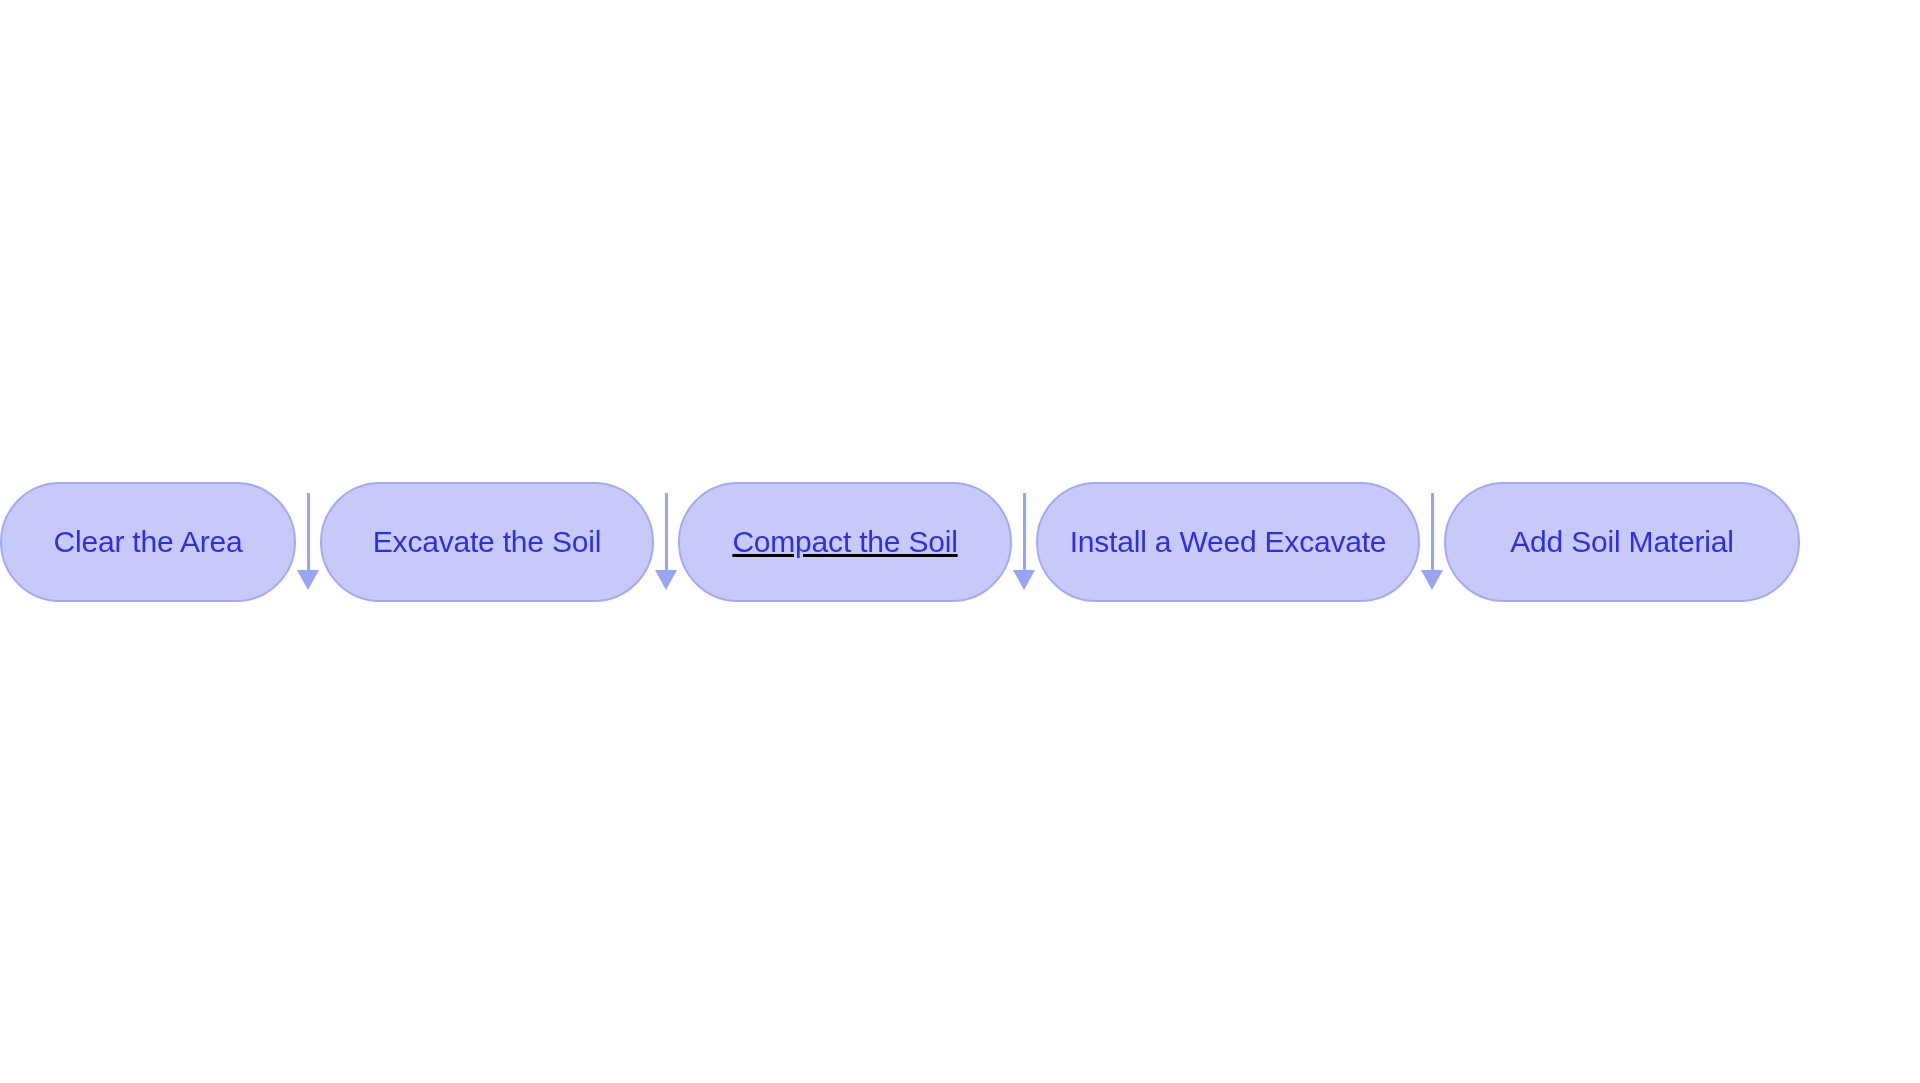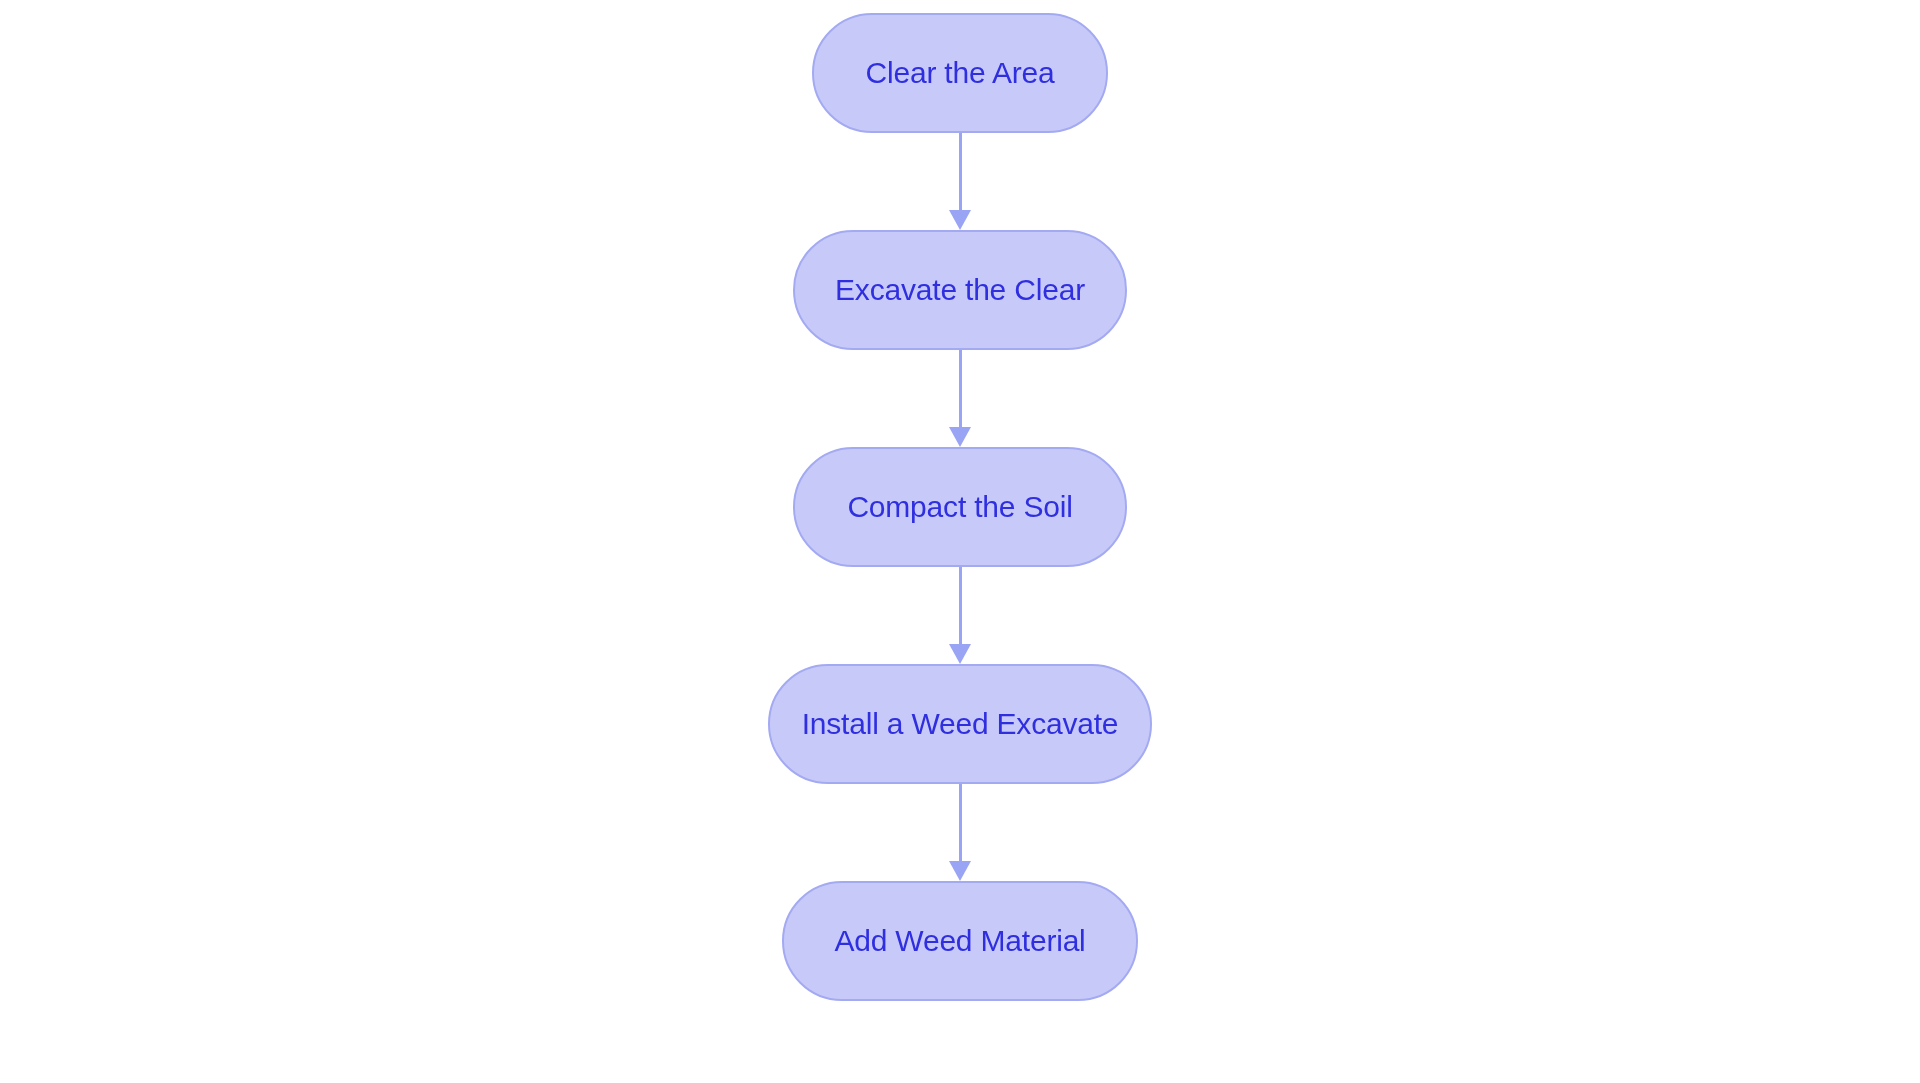--- a/index.html
+++ b/index.html
@@ -21,21 +21,20 @@
     background: #ffffff;
   }
 
   .flow-column {
     position: absolute;
     left: 0;
     top: 0;
     width: 1920px;
     height: 1083px;
     display: flex;
-    flex-direction: column;
     align-items: center;
   }
 
   .flow-node {
     box-sizing: border-box;
     height: 120px;
     border: 2px solid #a3aaf2;
     background: #c7caf9;
     border-radius: 60px;
     display: flex;
@@ -50,21 +49,21 @@
     font-size: 30px;
     font-weight: 400;
     letter-spacing: -0.2px;
     line-height: 1;
     white-space: nowrap;
   }
 
   
   .node-w-1 { width: 296px; }
   .node-w-2 { width: 334px; }
-  .node-w-3 { width: 334px; }
+  .node-w-3 { width: 334px; text-decoration: underline; }
   .node-w-4 { width: 384px; }
   .node-w-5 { width: 356px; }
 
   .flow-connector {
     position: relative;
     width: 24px;
     flex: 0 0 auto;
     display: flex;
     flex-direction: column;
     align-items: center;
@@ -106,21 +105,21 @@
     <div class="flow-node node-w-1">
       <span class="flow-node-label">Clear the Area</span>
     </div>
 
     <div class="flow-connector gap-1">
       <div class="connector-line"></div>
       <div class="connector-arrowhead"></div>
     </div>
 
     <div class="flow-node node-w-2">
-      <span class="flow-node-label">Excavate the Clear</span>
+      <span class="flow-node-label">Excavate the Soil</span>
     </div>
 
     <div class="flow-connector gap-2">
       <div class="connector-line"></div>
       <div class="connector-arrowhead"></div>
     </div>
 
     <div class="flow-node node-w-3">
       <span class="flow-node-label">Compact the Soil</span>
     </div>
@@ -133,17 +132,17 @@
     <div class="flow-node node-w-4">
       <span class="flow-node-label">Install a Weed Excavate</span>
     </div>
 
     <div class="flow-connector gap-4">
       <div class="connector-line"></div>
       <div class="connector-arrowhead"></div>
     </div>
 
     <div class="flow-node node-w-5">
-      <span class="flow-node-label">Add Weed Material</span>
+      <span class="flow-node-label">Add Soil Material</span>
     </div>
 
   </div>
 </div>
 
 </body></html>

